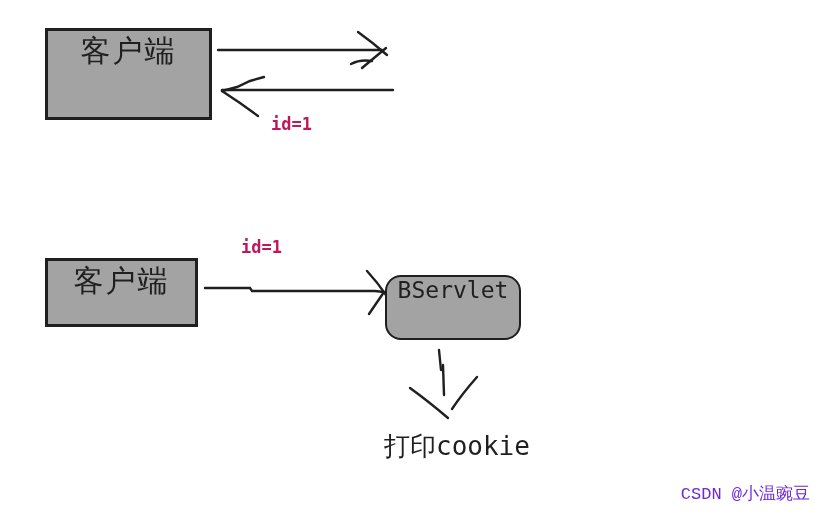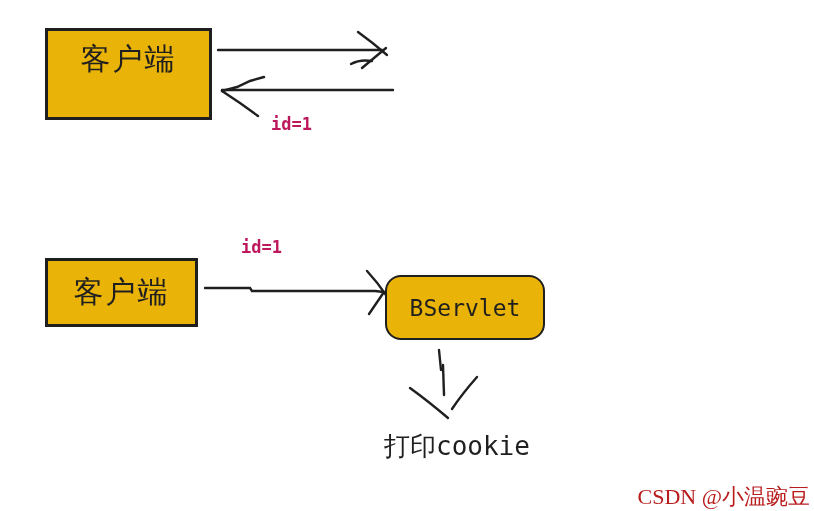--- a/index.html
+++ b/index.html
@@ -24,23 +24,23 @@
   }
   .arrows-layer path {
     fill: none;
     stroke: #1f1f1f;
     stroke-width: 2.4;
     stroke-linecap: round;
   }
   .node {
     position: absolute;
     box-sizing: border-box;
-    background: #eab308;
+    background: #a3a3a3;
     display: flex;
-    align-items: center;
+    align-items: flex-start;
     justify-content: center;
     color: #1f1f1f;
   }
   .client-box {
     border: 3px solid #1f1f1f;
     font-size: 30px;
     letter-spacing: 2px;
     font-family: "DejaVu Sans", "Liberation Sans", sans-serif;
   }
   .client-box.top {
@@ -53,21 +53,21 @@
   .servlet-box {
     border: 2.5px solid #1f1f1f;
     border-radius: 16px;
     font-family: "DejaVu Sans Mono", "Liberation Mono", monospace;
     font-size: 23px;
   }
   .servlet-box.aservlet {
     left: 392px; top: 29px; width: 155px; height: 72px;
   }
   .servlet-box.bservlet {
-    left: 385px; top: 275px; width: 160px; height: 65px;
+    left: 385px; top: 275px; width: 136px; height: 65px;
   }
   .edge-label {
     position: absolute;
     font-family: "DejaVu Sans Mono", "Liberation Mono", monospace;
     font-weight: bold;
     font-size: 17px;
     color: #be185d;
     white-space: nowrap;
   }
   .edge-label.id-top { left: 271px; top: 114px; }
@@ -76,23 +76,23 @@
     position: absolute;
     left: 384px; top: 429px;
     font-family: "DejaVu Sans Mono", "Liberation Mono", monospace;
     font-size: 26px;
     color: #1f1f1f;
     white-space: nowrap;
   }
   .watermark {
     position: absolute;
     right: 4px; top: 482px;
-    font-size: 22px;
-    color: #b91c1c;
-    font-family: Liberation Serif, serif;
+    font-size: 17px;
+    color: #6d28d9;
+    font-family: Liberation Mono, monospace;
     white-space: nowrap;
   }
 </style>
 </head>
 <body>
 
 <div class="canvas">
 
   <svg class="arrows-layer" viewBox="0 0 814 511" xmlns="http://www.w3.org/2000/svg">
 

